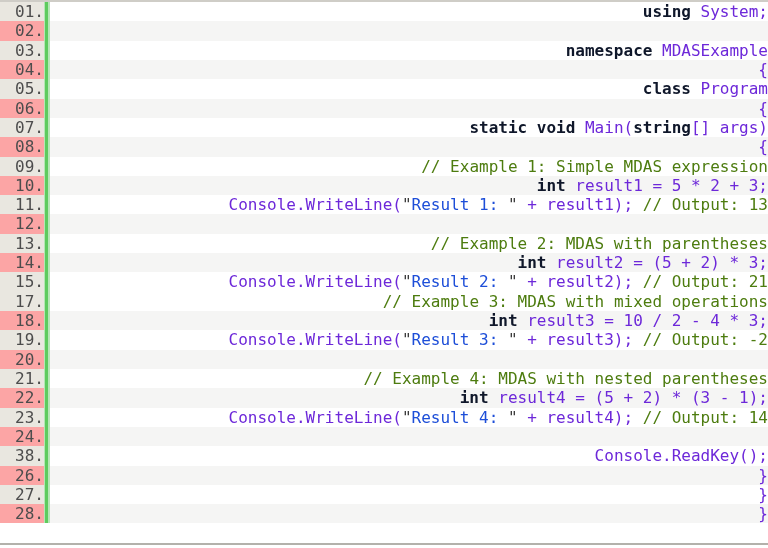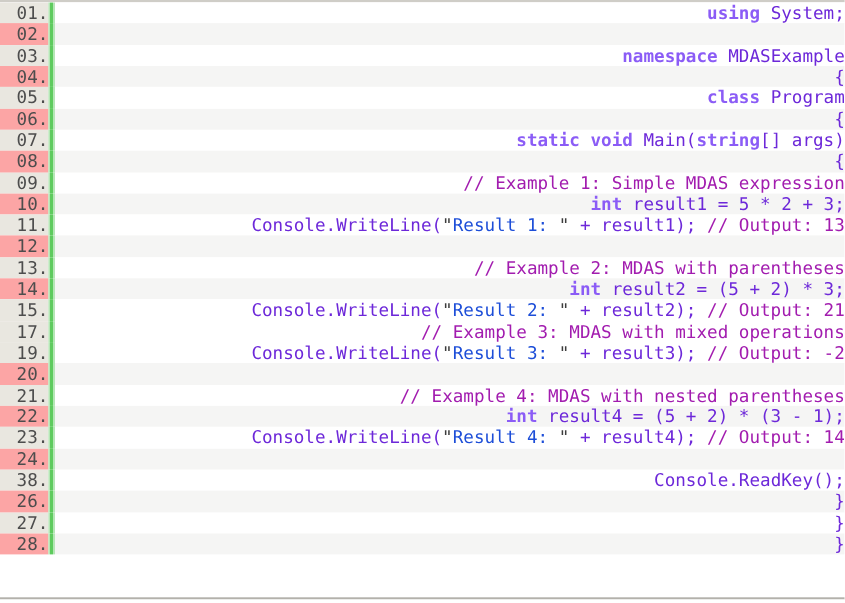--- a/index.html
+++ b/index.html
@@ -29,22 +29,22 @@
     width:6px; flex:0 0 6px;
     background:linear-gradient(90deg,#b5e6b5 0px,#b5e6b5 1.5px,#5ecb5e 1.5px,#5ecb5e 4.5px,#b5e6b5 4.5px,#b5e6b5 6px);
   }
   .code {
     flex:1;
     padding-left:14px;
     white-space:pre;
     color:#1f1f1f;
     background:#ffffff;
   }
-  .t-k { color:#8b5cf6; font-weight:bold; }
-  .t-c { color:#a21caf; }
+  .t-k { color:#0f172a; font-weight:bold; }
+  .t-c { color:#4d7c0f; }
   .t-s { color:#1d4ed8; }
   .t-q { color:#3c3c3c; }
   .t-p { color:#6d28d9; }
   .bottom-edge {
     height:2px; background:#b3b1ab;
   }
   .bottom-strip { height:3px; background:#ffffff; }
 </style>
 </head>
 <body>
@@ -124,20 +124,25 @@
       <div class="row">
         <div class="gutter">15.</div>
         <div class="bar"></div>
         <div class="code"><span class="t-p">            Console.WriteLine(</span><span class="t-q">"</span><span class="t-s">Result 2: </span><span class="t-q">"</span><span class="t-p"> + result2); </span><span class="t-c">// Output: 21</span></div>
       </div>
       <div class="row">
         <div class="gutter">17.</div>
         <div class="bar"></div>
         <div class="code"><span class="t-p">            </span><span class="t-c">// Example 3: MDAS with mixed operations</span></div>
       </div>
+      <div class="row even">
+        <div class="gutter">18.</div>
+        <div class="bar"></div>
+        <div class="code"><span class="t-p">            </span><span class="t-k">int</span><span class="t-p"> result3 = 10 / 2 - 4 * 3;</span></div>
+      </div>
       <div class="row">
         <div class="gutter">19.</div>
         <div class="bar"></div>
         <div class="code"><span class="t-p">            Console.WriteLine(</span><span class="t-q">"</span><span class="t-s">Result 3: </span><span class="t-q">"</span><span class="t-p"> + result3); </span><span class="t-c">// Output: -2</span></div>
       </div>
       <div class="row even">
         <div class="gutter">20.</div>
         <div class="bar"></div>
         <div class="code"></div>
       </div>

